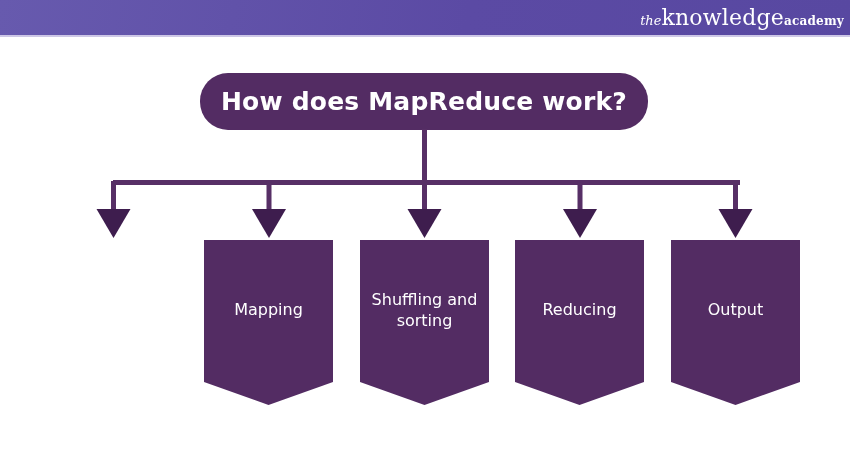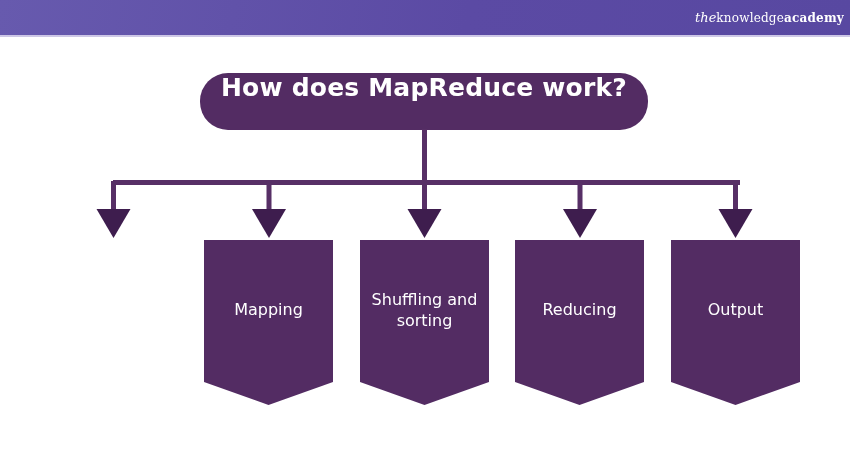--- a/index.html
+++ b/index.html
@@ -28,31 +28,32 @@
   }
   .logo {
     color: #ffffff;
     font-family: "DejaVu Serif", serif;
     white-space: nowrap;
     line-height: 1;
     display: flex;
     align-items: baseline;
   }
   .logo-the  { font-style: italic; font-size: 13px; }
-  .logo-mid  { font-size: 12px; font-weight: 400; letter-spacing: 0.2px; }
+  .logo-mid  { font-size: 22px; font-weight: 400; letter-spacing: 0.2px; }
   .logo-bold { font-size: 12px; font-weight: 700; letter-spacing: 0.2px; }
 
   
   .title-box {
     position: absolute;
     left: 200px; top: 73px;
     width: 448px; height: 57px;
     background: var(--panel, #532c63);
     border-radius: 28px;
     display: flex;
+    align-items: center;
     justify-content: center;
   }
   .title-box span {
     color: var(--text_on_panel, #ffffff);
     font-size: 25px;
     font-weight: 700;
     letter-spacing: 0.2px;
   }
 
   

